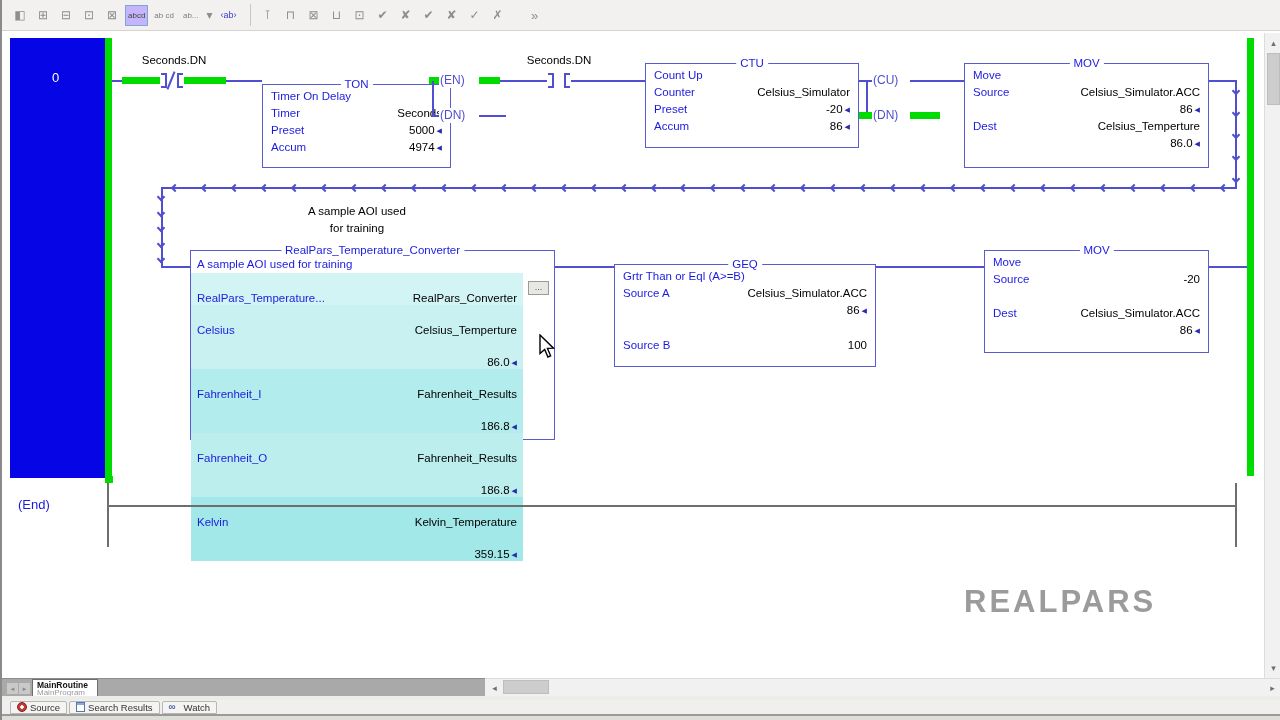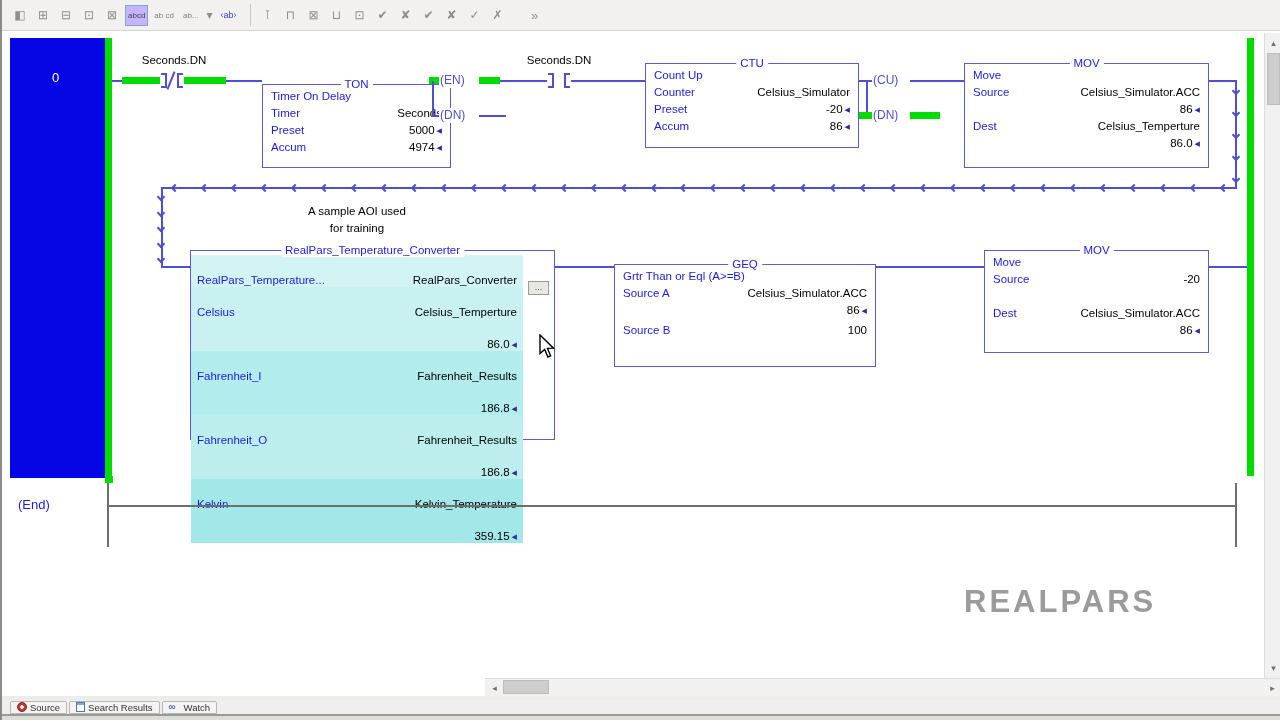--- a/index.html
+++ b/index.html
@@ -269,20 +269,21 @@
       <i></i>
     </div>
 
   <div class="tag" style="left:255px;top:205px;width:200px">A sample AOI used</div>
   <div class="tag" style="left:255px;top:222px;width:200px">for training</div>
 
   <div class="wh" style="left:160px;top:266px;width:28px"></div>
 
   <div class="block" style="left:188px;top:250px;width:365px;height:190px;padding-top:4px">
     <div class="btitle">RealPars_Temperature_Converter</div>
+    <div class="aoidesc">A sample AOI used for training</div>
     <div style="width:332px">
       <div class="ar" style="background:#d2f4f4">
           <span class="an">RealPars_Temperature...</span>
           <span class="at">RealPars_Converter</span>
         </div>
       <div class="ar" style="background:#c9f1f1">
           <span class="an">Celsius</span>
           <span class="at">Celsius_Temperture</span>
         </div>
       <div class="ar arv" style="background:#c9f1f1">
@@ -319,21 +320,21 @@
     <div class="brow">
         <span class="lb">Grtr Than or Eql (A&gt;=B)</span>
       </div>
     <div class="brow">
         <span class="lb">Source A</span>
         <span class="bv">Celsius_Simulator.ACC</span>
       </div>
     <div class="brow vrow">
         <span class="bv arr">86</span>
       </div>
-    <div class="brow" style="margin-top:3px">
+    <div class="brow" style="margin-top:18px">
         <span class="lb">Source B</span>
         <span class="bv">100</span>
       </div>
   </div>
   <div class="wh" style="left:874px;top:266px;width:108px"></div>
 
   <div class="block" style="left:982px;top:250px;width:225px;height:103px">
     <div class="btitle">MOV</div>
     <div class="brow">
         <span class="lb">Move</span>
@@ -369,20 +370,28 @@
     <div class="sbtn" style="left:0;top:1px">▴</div>
     <div class="sthumb" style="left:2px;top:20px;width:13px;height:52px"></div>
     <div class="sbtn" style="left:0;top:626px">▾</div>
   </div>
   <div id="hscroll">
     <div class="sbtn" style="left:1px;top:0">◂</div>
     <div class="sthumb" style="left:18px;top:1px;width:46px;height:14px"></div>
     <div class="sbtn" style="left:779px;top:0">▸</div>
   </div>
 
+  <div id="tabstrip">
+    <div class="navbtn" style="left:5px">◂</div>
+    <div class="navbtn" style="left:17px">▸</div>
+    <div id="routinetab">
+      <div class="t1">MainRoutine</div>
+      <div class="t2">MainProgram</div>
+    </div>
+  </div>
   <div id="footsep"></div>
 
   <div id="panelbar">
     <div class="ptab">
       <span class="err-ico"></span>
       <span>Source</span>
     </div>
     <div class="ptab">
       <span class="sr-ico"></span>
       <span>Search Results</span>

